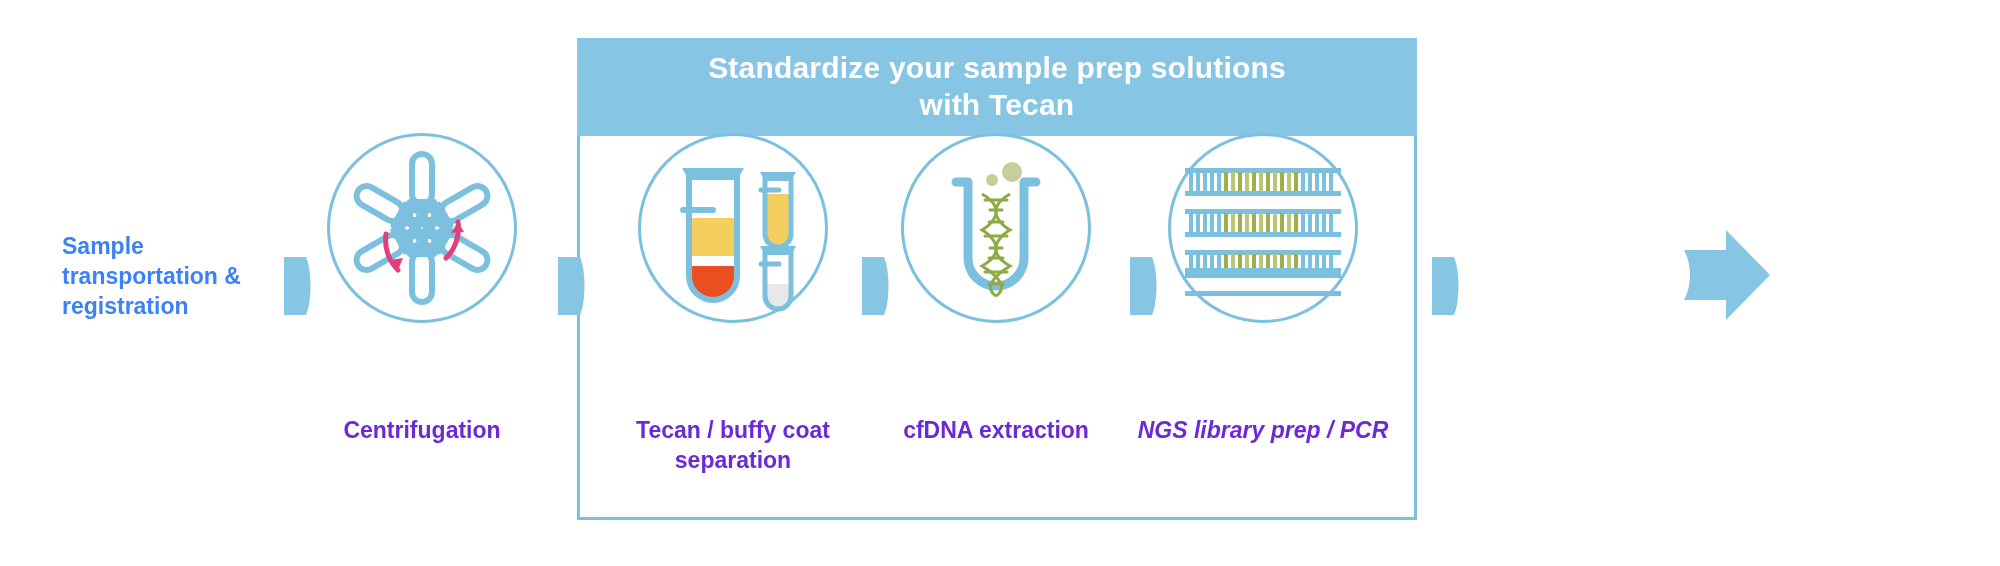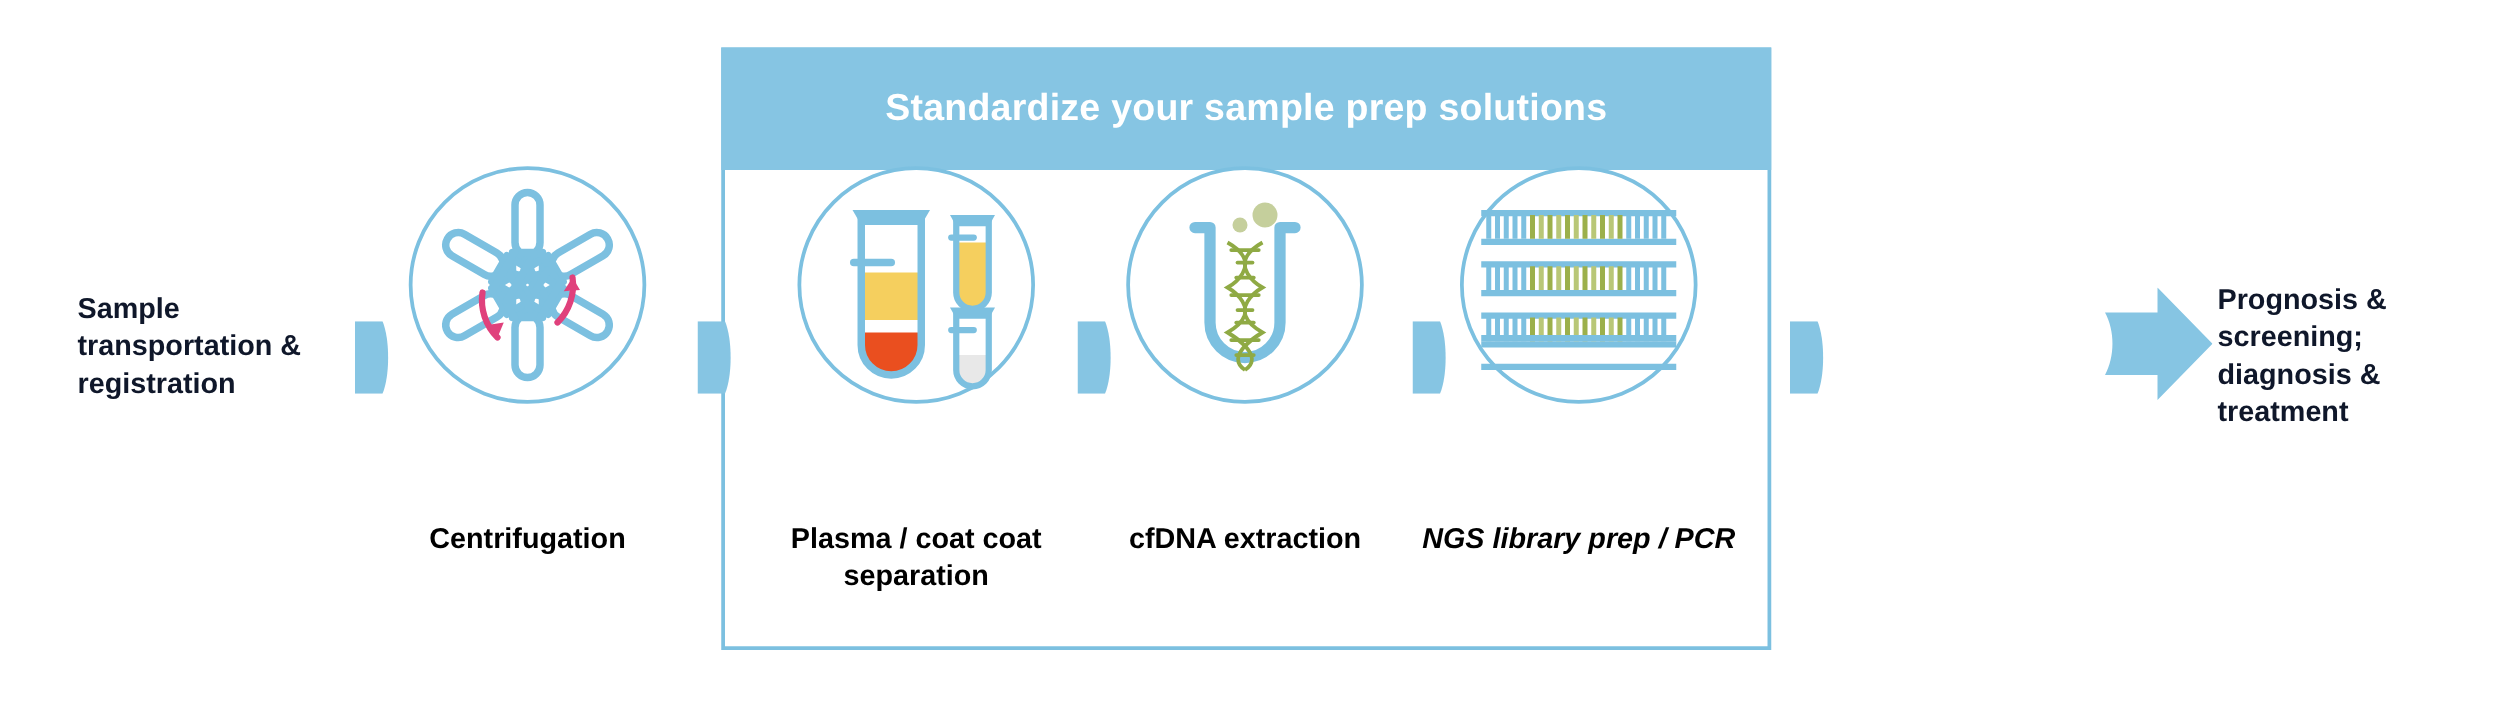--- a/index.html
+++ b/index.html
@@ -50,39 +50,39 @@
     font-weight: bold;
     line-height: 1.22;
     letter-spacing: 0.2px;
   }
 
   
   .end-label {
     position: absolute;
     font-size: 23px;
     font-weight: bold;
-    color: #0f172a;
+    color: #3b82f6;
     line-height: 1.3;
   }
   #label-start { left: 62px; top: 232px; width: 215px; }
   #label-end   { left: 1774px; top: 225px; width: 215px; }
   .circle {
     position: absolute;
     width: 190px;
     height: 190px;
     border-radius: 50%;
     border: 3px solid #7cc0e0;
     box-sizing: border-box;
     background: #ffffff;
   }
   .step-label {
     position: absolute;
     font-size: 23px;
     font-weight: bold;
-    color: #000000;
+    color: #6d28d9;
     line-height: 1.32;
     text-align: center;
     width: 270px;
   }
 
   
   #circle-centrifuge { left: 327px;  top: 133px; }
   #circle-plasma     { left: 638px;  top: 133px; }
   #circle-cfdna      { left: 901px;  top: 133px; }
   #circle-ngs        { left: 1168px; top: 133px; }
@@ -128,20 +128,21 @@
   <div class="connector" id="conn-1">
     <svg class="icon-svg" width="34" height="58" viewBox="0 0 34 58">
       <path d="M0,0 L22,0 C28,14 28,44 22,58 L0,58 Z" fill="#86c5e3"></path>
     </svg>
   </div>
 
   <div class="highlight-box"></div>
   <div class="highlight-banner">
     <div class="banner-text">
       <span>Standardize your sample prep solutions</span><br>
+      <span>with Tecan</span>
     </div>
   </div>
 
   <div class="circle" id="circle-centrifuge">
     <svg class="icon-svg" width="184" height="184" viewBox="0 0 184 184">
       <g stroke="#7cc0e0" stroke-width="6" fill="none" stroke-linejoin="round" stroke-linecap="round">
 
         <g transform="translate(92,92) rotate(0) translate(-92,-92)">
           <rect x="82" y="18" width="20" height="50" rx="10"></rect>
           <rect x="80" y="66" width="24" height="22"></rect>
@@ -233,21 +234,21 @@
         </clipPath>
       </defs>
       <g clip-path="url(#smallBot)">
         <rect x="120" y="148" width="36" height="30" fill="#e8e8e8"></rect>
       </g>
       <path d="M124,114 L124,160 A13,13 0 0 0 150,160 L150,114" fill="none" stroke="#7cc0e0" stroke-width="5" stroke-linejoin="round"></path>
       <path d="M119,110 L155,110 L150,119 L124,119 Z" fill="#7cc0e0"></path>
       <line x1="120" y1="128" x2="138" y2="128" stroke="#7cc0e0" stroke-width="5" stroke-linecap="round"></line>
     </svg>
   </div>
-  <div class="step-label" id="lbl-plasma">Plasma / coat coat separation</div>
+  <div class="step-label" id="lbl-plasma">Tecan / buffy coat separation</div>
 
   <div class="connector" id="conn-3">
     <svg class="icon-svg" width="34" height="58" viewBox="0 0 34 58">
       <path d="M0,0 L22,0 C28,14 28,44 22,58 L0,58 Z" fill="#86c5e3"></path>
     </svg>
   </div>
 
   <div class="circle" id="circle-cfdna">
     <svg class="icon-svg" width="184" height="184" viewBox="0 0 184 184">
 
@@ -328,15 +329,14 @@
     </svg>
   </div>
 
 
   <div id="final-arrow">
     <svg class="icon-svg" width="86" height="90" viewBox="0 0 86 90">
       <path d="M0,20 L42,20 L42,0 L86,45 L42,90 L42,70 L0,70 C8,55 8,35 0,20 Z" fill="#86c5e3"></path>
     </svg>
   </div>
 
-  <div class="end-label" id="label-end">Prognosis &amp; screening; diagnosis &amp; treatment</div>
 
 </div>
 
 </body></html>

